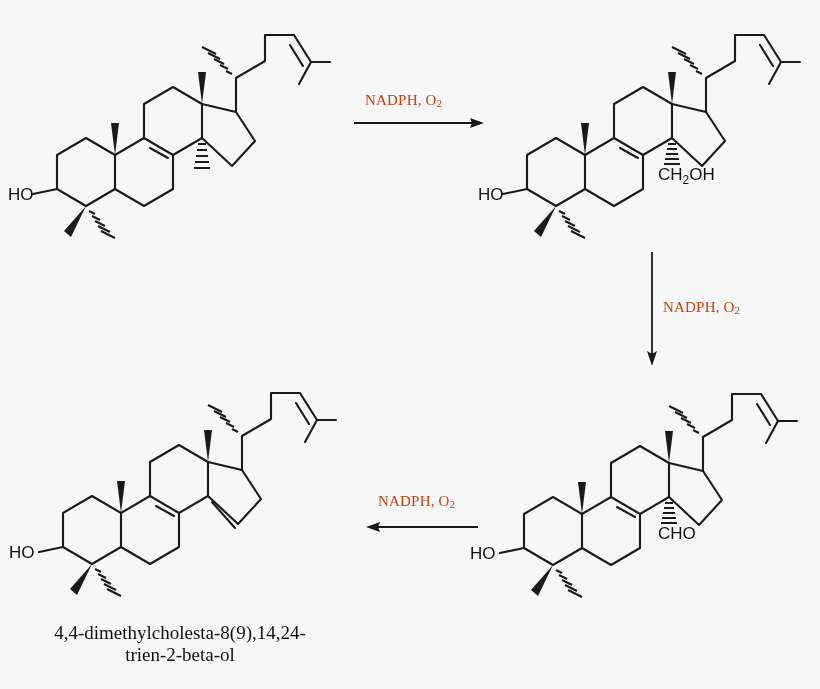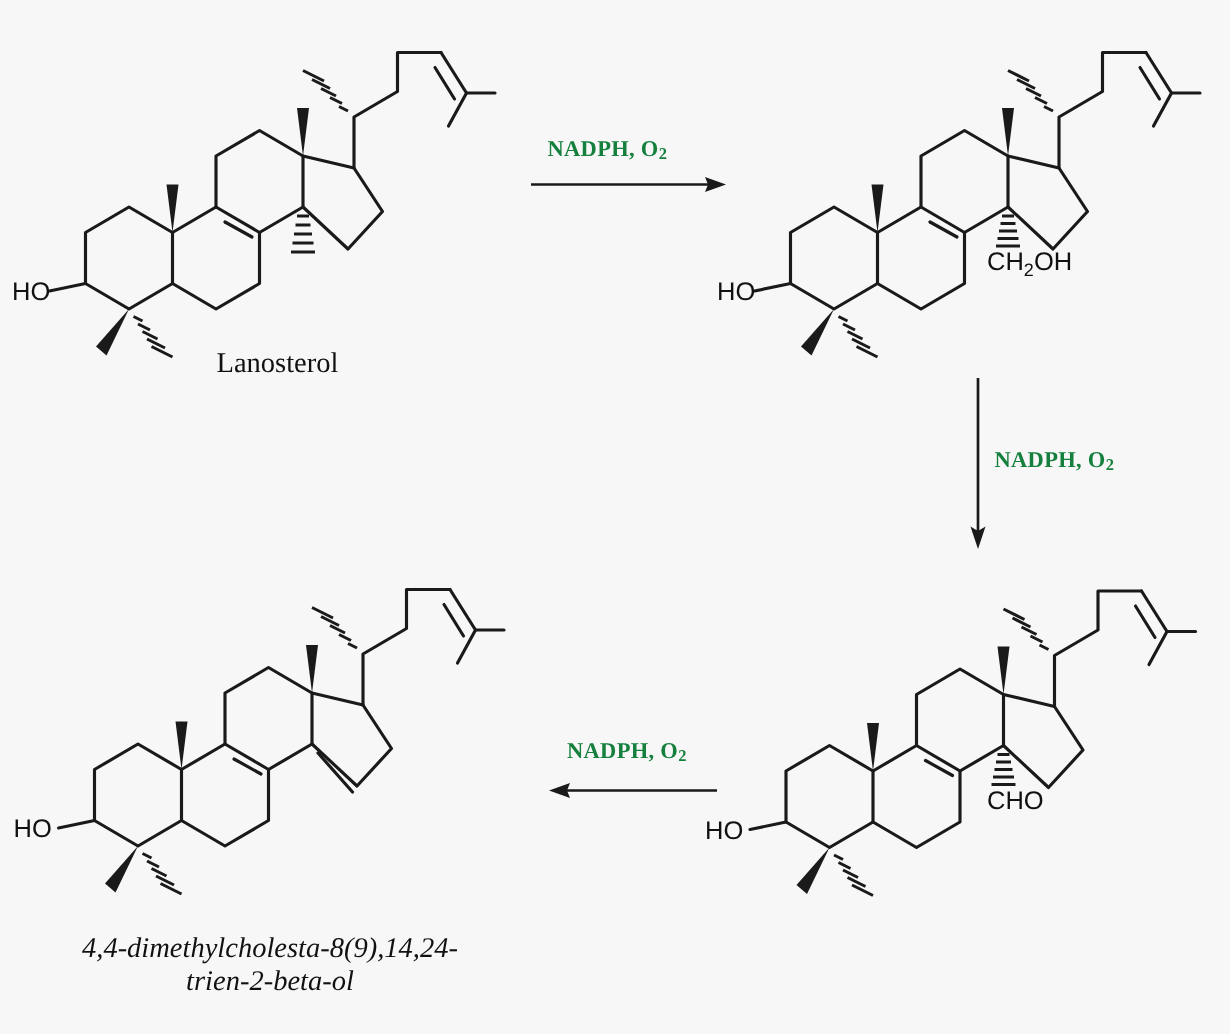--- a/index.html
+++ b/index.html
@@ -13,37 +13,37 @@
   }
   #canvas{position:relative;width:820px;height:689px;}
 
   .structure{position:absolute;}
 
   svg{display:block;overflow:visible;}
 
   .rxn-label{
     position:absolute;
     font-family:"Liberation Serif", serif;
-    font-weight:bold;
+    font-weight:normal;
     font-size:15px;
     letter-spacing:0.2px;
     white-space:nowrap;
-    color:#15803d;
+    color:#c2410c;
   }
   .rxn-label sub{font-size:11px;vertical-align:-2px;}
 
   .cap{
     position:absolute;
     font-family:"Liberation Serif", serif;
     font-size:19px;
     color:#111;
     text-align:center;
     white-space:nowrap;
   }
-  .cap.multiline{white-space:normal;line-height:1.18;font-style:italic;}
+  .cap.multiline{white-space:normal;line-height:1.18;}
 
   .atom{
     font-family:"Liberation Sans", sans-serif;
     font-size:17px;
     fill:#111;
   }
   .atom-sub{font-size:12px;}
 </style>
 </head>
 <body>
@@ -97,21 +97,20 @@
         <line x1="228" y1="69" x2="220" y2="65"></line>
         <line x1="224" y1="64" x2="214" y2="59"></line>
         <line x1="220" y1="59" x2="208" y2="53"></line>
         <line x1="216" y1="54" x2="202" y2="47"></line>
       </g>
 
       <text class="atom" x="8" y="200">HO</text>
     </svg>
   </div>
 
-  <div class="cap" style="left:85px;top:232px;width:200px;">Lanosterol</div>
 
   <div class="rxn-label" style="left:365px;top:92px;">
     <span>NADPH, O</span><sub>2</sub>
   </div>
   <svg class="structure" style="left:352px;top:112px;" width="136" height="22">
     <line x1="2" y1="11" x2="122" y2="11" stroke="#1a1a1a" stroke-width="1.8"></line>
     <polygon points="132,11 118,6 120,11 118,16" fill="#1a1a1a"></polygon>
   </svg>
 
   <div class="structure" style="left:470px;top:0px;">

